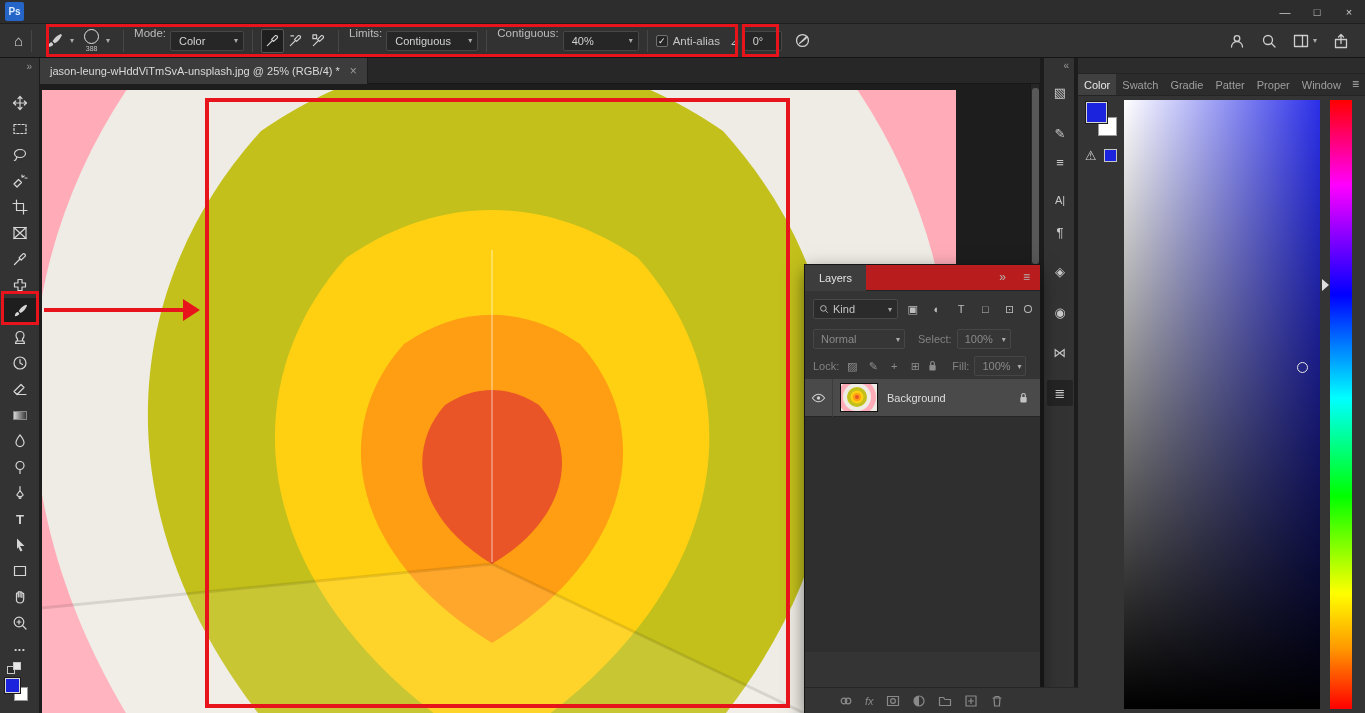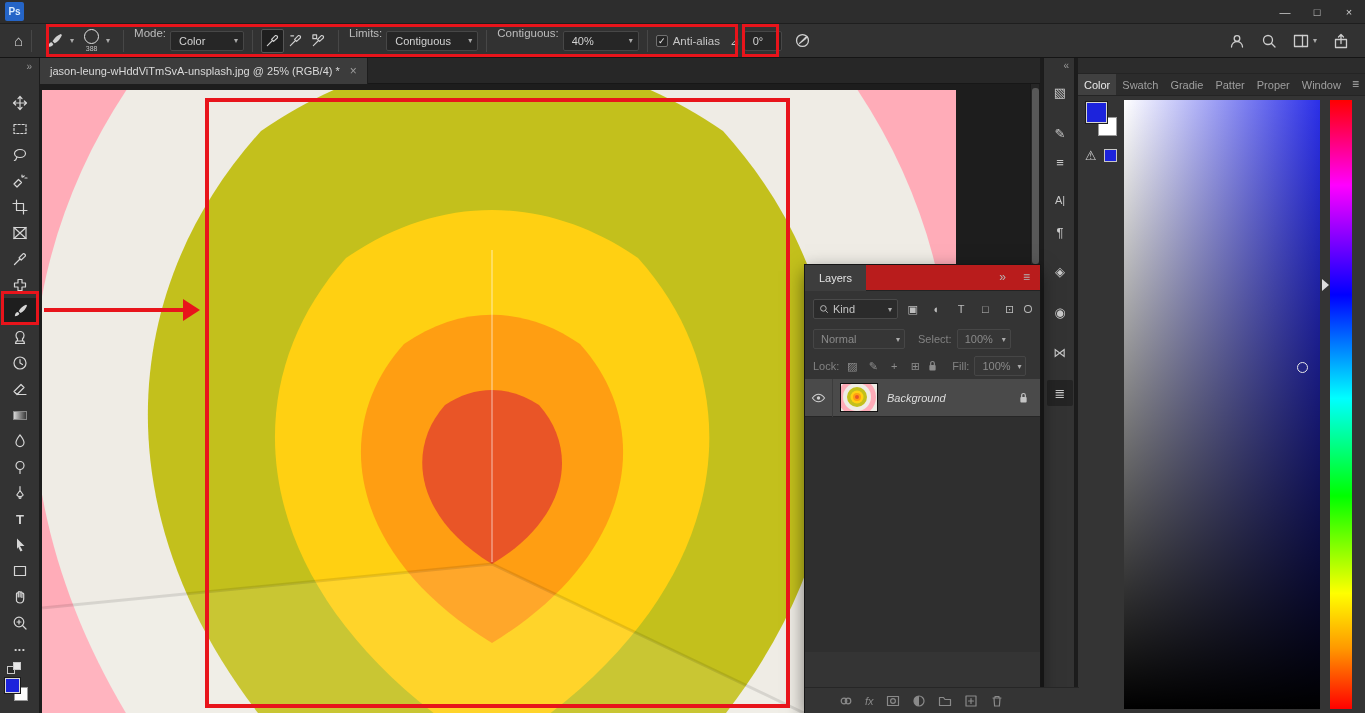--- a/index.html
+++ b/index.html
@@ -87,21 +87,21 @@
   .fdot{margin-left:auto;width:8px;height:8px;border:1px solid #b9b9b9;border-radius:50%}
   .dis{color:#828282}
   .dd{height:20px;background:#363636;border:1px solid #464646;border-radius:2px;display:flex;
     align-items:center;padding:0 4px 0 7px;color:#8a8a8a}
   .lock-ic{color:#8d8d8d;font-size:11px;width:16px;text-align:center}
   .layer-list{position:absolute;left:0;top:114px;width:235px;height:273px;background:#2f2f2f}
   .layer-row{position:absolute;left:0;top:0;width:235px;height:38px;background:#4a4a4a;
     border-bottom:1px solid #262626;display:flex;align-items:center}
   .eye-cell{width:28px;height:38px;display:flex;align-items:center;justify-content:center;border-right:1px solid #3c3c3c}
   .thumb{margin-left:7px;width:38px;height:29px;border:1px solid #101010}
-  .lname{margin-left:9px;font-style:italic;color:#dedede}
+  .lname{margin-left:9px;color:#dedede}
   .llock{margin-left:auto;margin-right:12px}
   .lp-bottom{position:absolute;left:0;bottom:0;width:274px;height:26px;background:#343434;
     border-top:1px solid #262626;display:flex;align-items:center;gap:12px;padding:0 10px 0 34px}
   .lp-bottom svg *{stroke:#8a8a8a;fill:none;stroke-width:1.2;stroke-linecap:round;stroke-linejoin:round}
   .lp-bottom .f{fill:#8a8a8a;stroke:none}
   .fx{color:#8a8a8a;font-style:italic;font-size:11px}
 
   
   .dock{position:absolute;left:1043px;top:58px;width:32px;height:655px;background:#333;
     border-left:1px solid #1b1b1b;border-right:1px solid #1b1b1b;z-index:6}

